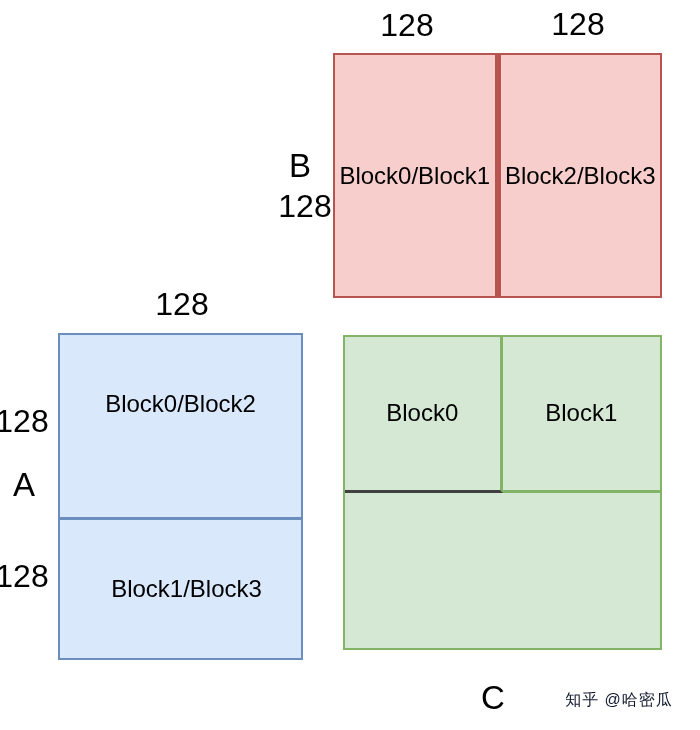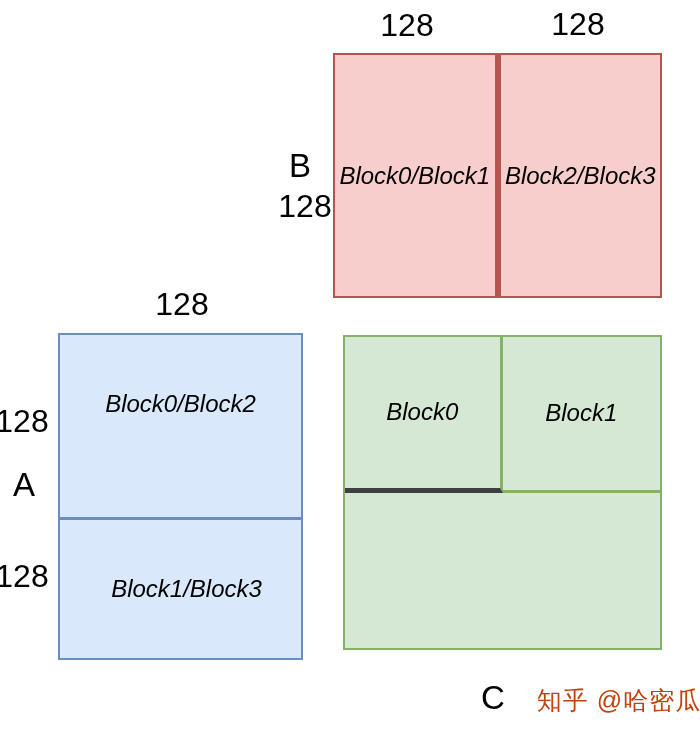--- a/index.html
+++ b/index.html
@@ -30,21 +30,20 @@
     position: absolute;
     box-sizing: border-box;
   }
   .mcell {
     display: flex;
     align-items: center;
     justify-content: center;
     font-size: 24px;
     white-space: nowrap;
     box-sizing: border-box;
-    font-style: italic;
   }
   
   #matrix-b {
     left: 333px; top: 53px; width: 329px; height: 245px;
     background: #f8cecc;
     border: 2px solid #b85450;
     display: flex; flex-direction: row;
   }
   #matrix-b .mcell { flex: 1; }
   #matrix-b .mcell + .mcell { border-left: 6px solid #b85450; }
@@ -59,29 +58,29 @@
   #matrix-a .mcell + .mcell { border-top: 3px solid #6c8ebf; padding-left: 12px; }
   
   #matrix-c {
     left: 343px; top: 335px; width: 319px; height: 315px;
     background: #d5e8d4;
     border: 2px solid #82b366;
     display: grid;
     grid-template-columns: 1fr 1fr;
     grid-template-rows: 1fr 1fr;
   }
-  #matrix-c .mcell:nth-child(1) { border-right: 3px solid #82b366; border-bottom: 5px solid #404040; }
+  #matrix-c .mcell:nth-child(1) { border-right: 3px solid #82b366; border-bottom: 3px solid #404040; }
   #matrix-c .mcell:nth-child(2) { border-bottom: 3px solid #82b366; }
   #matrix-c .mcell:nth-child(3) { border-right: 3px solid #4c1d95; }
   .watermark {
     position: absolute;
     transform: translate(-50%, -50%);
-    font-size: 25px;
+    font-size: 16px;
     line-height: 1;
-    color: #c2410c;
+    color: #0f172a;
     white-space: nowrap;
     letter-spacing: 1px;
   }
 </style>
 </head>
 <body>
 
 <div id="canvas">
 
   <div class="dim-label" style="left:407px; top:25px;">128</div>

